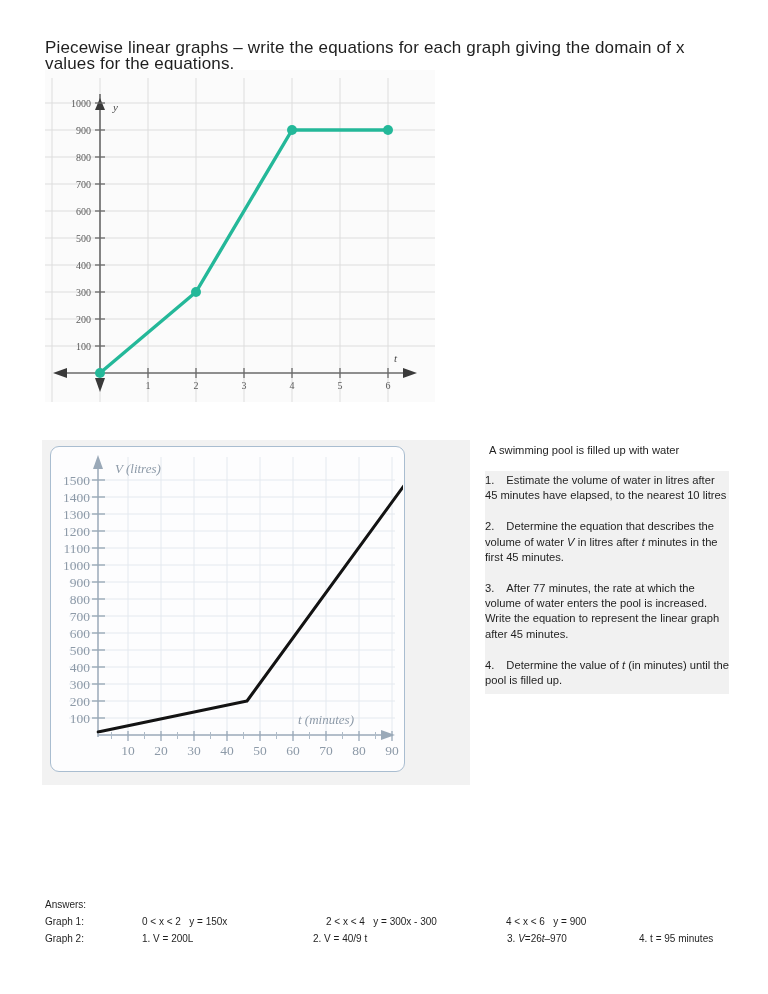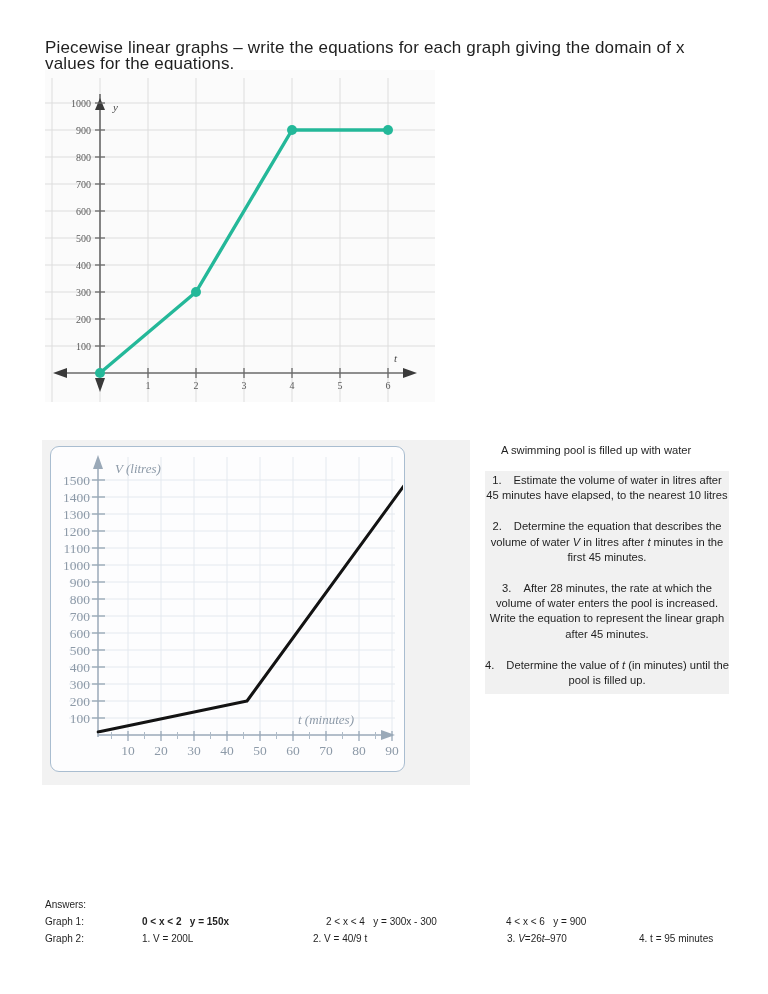--- a/index.html
+++ b/index.html
@@ -75,50 +75,49 @@
   .questions {
     position: absolute;
     left: 485px;
     top: 443px;
     width: 244px;
   }
   .q-lead {
     font-size: 11.2px;
     line-height: 15px;
     color: #1f1f1f;
-    margin: 0 0 13px 16px;
+    margin: 0 0 13px 4px;
   }
   .q-body {
     background: #f1f1f1;
     padding: 2px 0 4px 0;
   }
   .q-item {
     font-size: 11.2px;
     line-height: 15.2px;
     color: #1f1f1f;
     margin: 0 0 16px 0;
-    text-align: center;
   }
   .q-item:last-child { margin-bottom: 2px; }
   .q-num { margin-right: 12px; font-weight: 400; }
   .ital { font-style: italic; }
 
   
   .answers {
     position: absolute;
     left: 45px;
     top: 896px;
     width: 700px;
     font-size: 10px;
     line-height: 17px;
     color: #1f1f1f;
   }
   .ans-row { display: block; white-space: pre; }
   .ans-label { display: inline-block; width: 97px; }
-  .ans-c1 { display: inline-block; width: 184px; font-weight: bold; }
+  .ans-c1 { display: inline-block; width: 184px; }
   .ans-c2 { display: inline-block; width: 180px; }
   .ans-c3 { display: inline-block; }
   .ans2-c1 { display: inline-block; width: 171px; }
   .ans2-c2 { display: inline-block; width: 178px; }
   .ans2-c3 { display: inline-block; width: 132px; margin-left: 16px; }
 </style>
 </head>
 <body>
 
 <div class="worksheet-title">Piecewise linear graphs – write the equations for each graph giving the domain of x values for the equations.</div>
@@ -359,21 +358,21 @@
 <div class="questions">
   <p class="q-lead">A swimming pool is filled up with water</p>
   <div class="q-body">
     <p class="q-item">
       <span class="q-num">1.</span><span>Estimate the volume of water in litres after 45 minutes have elapsed, to the nearest 10 litres</span>
     </p>
     <p class="q-item">
       <span class="q-num">2.</span><span>Determine the equation that describes the volume of water </span><span class="ital">V</span><span> in litres after </span><span class="ital">t</span><span> minutes in the first 45 minutes.</span>
     </p>
     <p class="q-item">
-      <span class="q-num">3.</span><span>After 28 minutes, the rate at which the volume of water enters the pool is increased. Write the equation to represent the linear graph after 45 minutes.</span>
+      <span class="q-num">3.</span><span>After 77 minutes, the rate at which the volume of water enters the pool is increased. Write the equation to represent the linear graph after 45 minutes.</span>
     </p>
     <p class="q-item">
       <span class="q-num">4.</span><span>Determine the value of </span><span class="ital">t</span><span> (in minutes) until the pool is filled up.</span>
     </p>
   </div>
 </div>
 
 <div class="answers">
   <span class="ans-row">Answers:</span>
   <span class="ans-row"><span class="ans-label">Graph 1:</span><span class="ans-c1">0 &lt; x &lt; 2   y = 150x</span><span class="ans-c2">2 &lt; x &lt; 4   y = 300x - 300</span><span class="ans-c3">4 &lt; x &lt; 6   y = 900</span></span>

